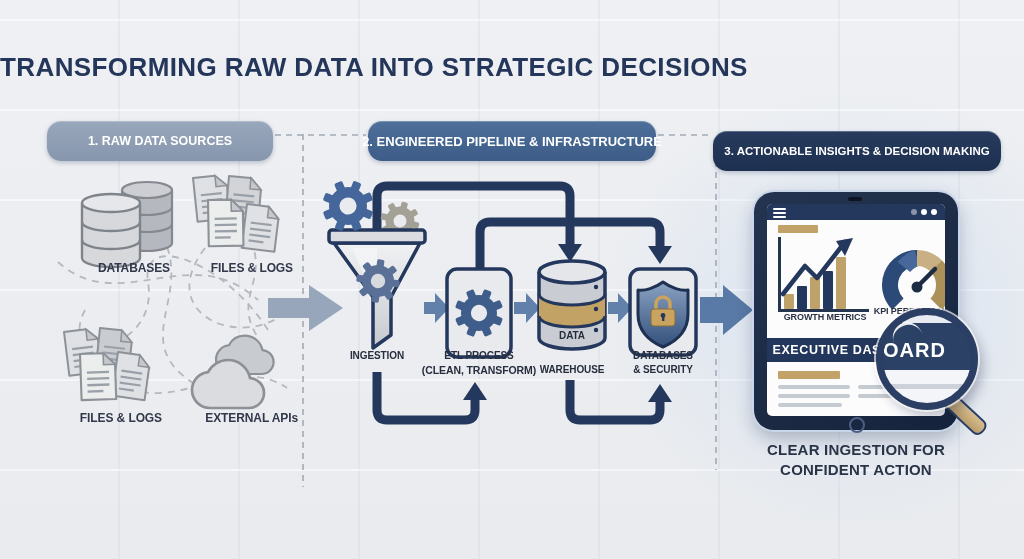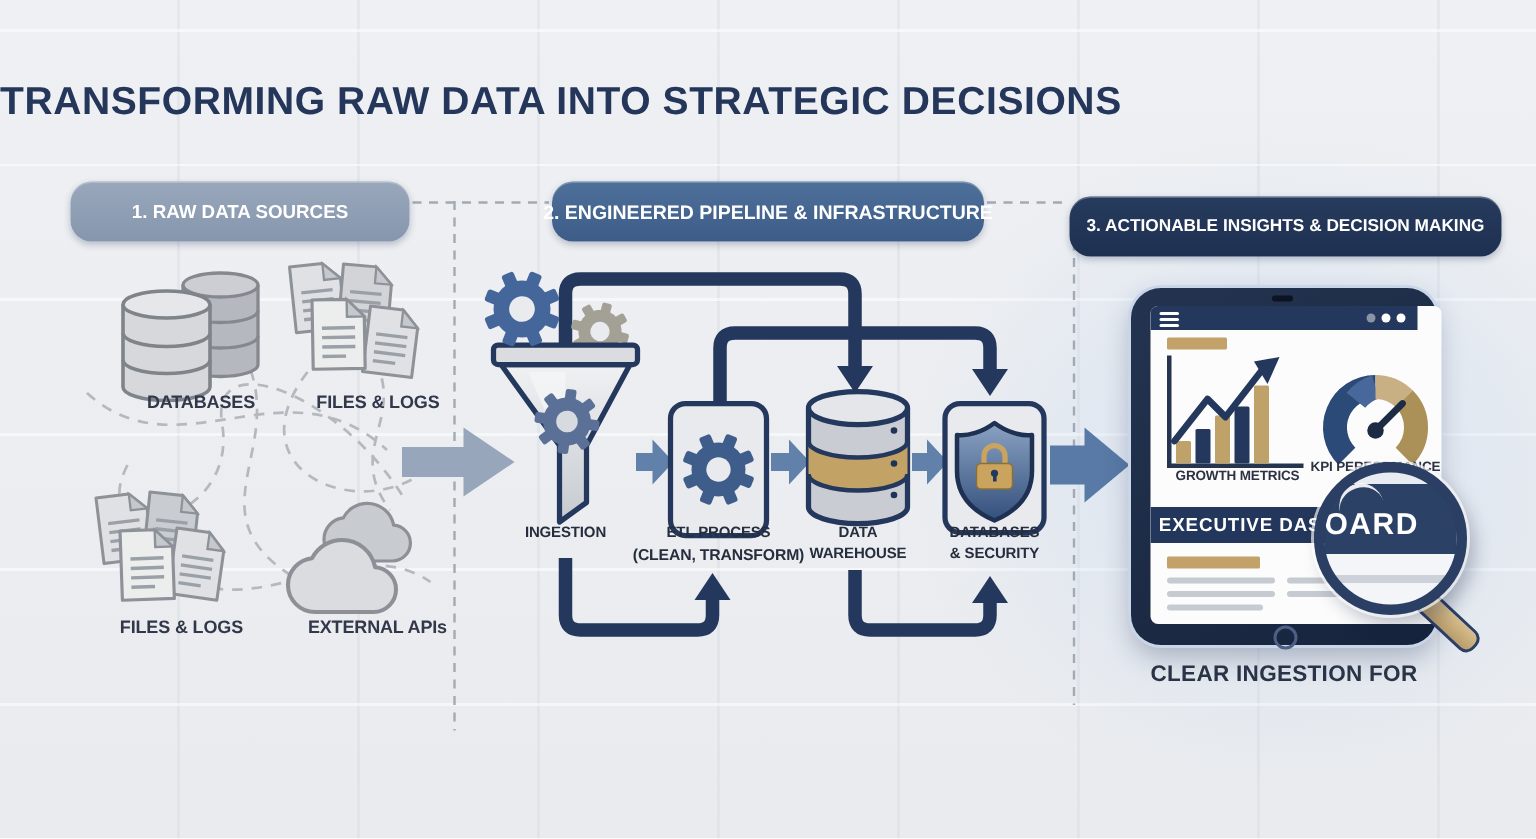--- a/index.html
+++ b/index.html
@@ -29,21 +29,21 @@
   .rlabel{font-size:12px;font-weight:700;color:#32384a;text-align:right;letter-spacing:-0.1px;}
   .plabel{font-size:10px;font-weight:700;color:#262d3d;text-align:center;letter-spacing:-0.1px;}
   .plabel.sub{font-size:10.5px;}
   
   .tablet{
     left:754px;top:192px;width:204px;height:238px;border-radius:20px;
     background:linear-gradient(145deg,#243450,#16233c);
     box-shadow:0 0 0 2px #c9d6ea, 0 8px 18px rgba(30,45,80,.30);
   }
   .camera{left:94px;top:5px;width:14px;height:4px;border-radius:2px;background:#0c1322;}
-  .screen{left:13px;top:12px;width:178px;height:212px;background:#fcfcfd;border-radius:5px;overflow:hidden;padding-left:16px;}
+  .screen{left:13px;top:12px;width:178px;height:212px;background:#fcfcfd;border-radius:5px;overflow:hidden;}
   .topbar{left:0;top:0;width:178px;height:16px;background:#24375c;}
   .burger{left:6px;top:4px;width:13px;}
   .burger div{height:2px;background:#fff;margin-bottom:2px;border-radius:1px;}
   .dots{right:8px;top:5px;display:flex;gap:4px;}
   .dots div{width:6px;height:6px;border-radius:50%;}
   .goldbar{background:#c2a269;border-radius:1px;}
   .chart-axis{left:11px;top:33px;width:88px;height:72px;border-left:3px solid #26354f;border-bottom:3px solid #26354f;}
   .bars{left:17px;top:33px;width:70px;height:72px;display:flex;align-items:flex-end;gap:3px;}
   .gbar{width:10px;border-radius:1px;}
   .panel-label{font-size:9px;font-weight:700;color:#2b3242;text-align:center;letter-spacing:-0.1px;}
@@ -211,21 +211,21 @@
   <div class="abs pill pill3">3. ACTIONABLE INSIGHTS &amp; DECISION MAKING</div>
 
   <div class="abs rlabel" style="left:40px;top:261px;width:130px">DATABASES</div>
   <div class="abs rlabel" style="left:163px;top:261px;width:130px">FILES &amp; LOGS</div>
   <div class="abs rlabel" style="left:32px;top:411px;width:130px">FILES &amp; LOGS</div>
   <div class="abs rlabel" style="left:163px;top:411px;width:135px">EXTERNAL APIs</div>
 
   <div class="abs plabel" style="left:322px;top:350px;width:110px">INGESTION</div>
   <div class="abs plabel" style="left:424px;top:350px;width:110px">ETL PROCESS</div>
   <div class="abs plabel sub" style="left:409px;top:364px;width:140px">(CLEAN, TRANSFORM)</div>
-  <div class="abs plabel" style="left:517px;top:350px;width:110px">DATA</div>
+  <div class="abs plabel" style="left:517px;top:330px;width:110px">DATA</div>
   <div class="abs plabel" style="left:517px;top:364px;width:110px">WAREHOUSE</div>
   <div class="abs plabel" style="left:608px;top:350px;width:110px">DATABASES</div>
   <div class="abs plabel" style="left:608px;top:364px;width:110px">&amp; SECURITY</div>
 
   <div class="abs tablet">
     <div class="abs camera"></div>
     <div class="abs screen">
       <div class="abs topbar">
         <div class="abs burger">
             <div></div>
@@ -275,15 +275,16 @@
   </div>
 
   <div class="abs handle"></div>
   <div class="abs lens">
     <div class="abs lens-text">OARD</div>
     <div class="abs glint"></div>
   </div>
 
   <div class="abs caption">
     <div>CLEAR INGESTION FOR</div>
+    <div>CONFIDENT ACTION</div>
   </div>
 
 </div>
 
 </body></html>

